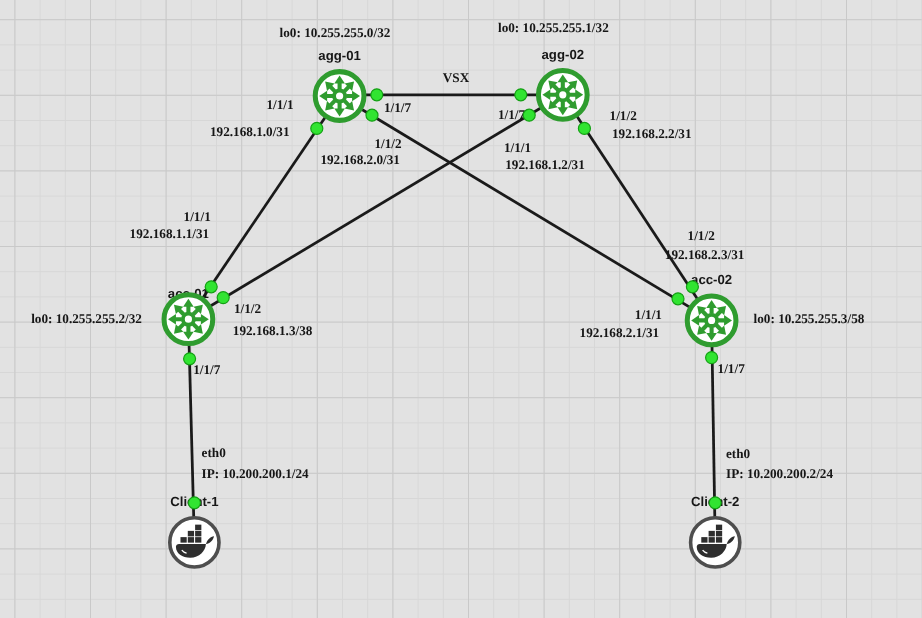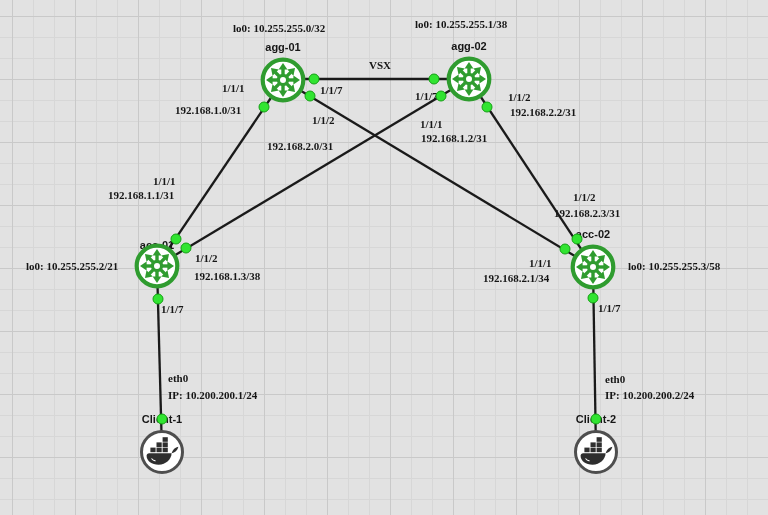--- a/index.html
+++ b/index.html
@@ -143,37 +143,37 @@
   </div>
 
   <div class="node-label" style="left:283px;top:41px">agg-01</div>
   <div class="node-label" style="left:469px;top:40px">agg-02</div>
   <div class="node-label" style="left:157px;top:239px">acc-01</div>
   <div class="node-label" style="left:593px;top:228px">acc-02</div>
   <div class="node-label" style="left:162px;top:413px">Client-1</div>
   <div class="node-label" style="left:596px;top:413px">Client-2</div>
 
   <div class="lbl" style="left:233px;top:22px">lo0: 10.255.255.0/32</div>
-  <div class="lbl" style="left:415px;top:18px">lo0: 10.255.255.1/38</div>
-  <div class="lbl" style="left:26px;top:260px">lo0: 10.255.255.2/21</div>
+  <div class="lbl" style="left:415px;top:18px">lo0: 10.255.255.1/32</div>
+  <div class="lbl" style="left:26px;top:260px">lo0: 10.255.255.2/32</div>
   <div class="lbl" style="left:628px;top:260px">lo0: 10.255.255.3/58</div>
 
   <div class="lbl" style="left:369px;top:59px">VSX</div>
   <div class="lbl" style="left:320px;top:84px">1/1/7</div>
   <div class="lbl" style="left:415px;top:90px">1/1/7</div>
 
   <div class="lbl" style="left:222px;top:82px">1/1/1</div>
   <div class="lbl" style="left:175px;top:104px">192.168.1.0/31</div>
   <div class="lbl" style="left:153px;top:175px">1/1/1</div>
   <div class="lbl" style="left:108px;top:189px">192.168.1.1/31</div>
 
   <div class="lbl" style="left:312px;top:114px">1/1/2</div>
-  <div class="lbl" style="left:267px;top:140px">192.168.2.0/31</div>
+  <div class="lbl" style="left:267px;top:128px">192.168.2.0/31</div>
   <div class="lbl" style="left:529px;top:257px">1/1/1</div>
-  <div class="lbl" style="left:483px;top:272px">192.168.2.1/34</div>
+  <div class="lbl" style="left:483px;top:272px">192.168.2.1/31</div>
 
   <div class="lbl" style="left:420px;top:118px">1/1/1</div>
   <div class="lbl" style="left:421px;top:132px">192.168.1.2/31</div>
   <div class="lbl" style="left:195px;top:252px">1/1/2</div>
   <div class="lbl" style="left:194px;top:270px">192.168.1.3/38</div>
 
   <div class="lbl" style="left:508px;top:91px">1/1/2</div>
   <div class="lbl" style="left:510px;top:106px">192.168.2.2/31</div>
   <div class="lbl" style="left:573px;top:191px">1/1/2</div>
   <div class="lbl" style="left:554px;top:207px">192.168.2.3/31</div>

